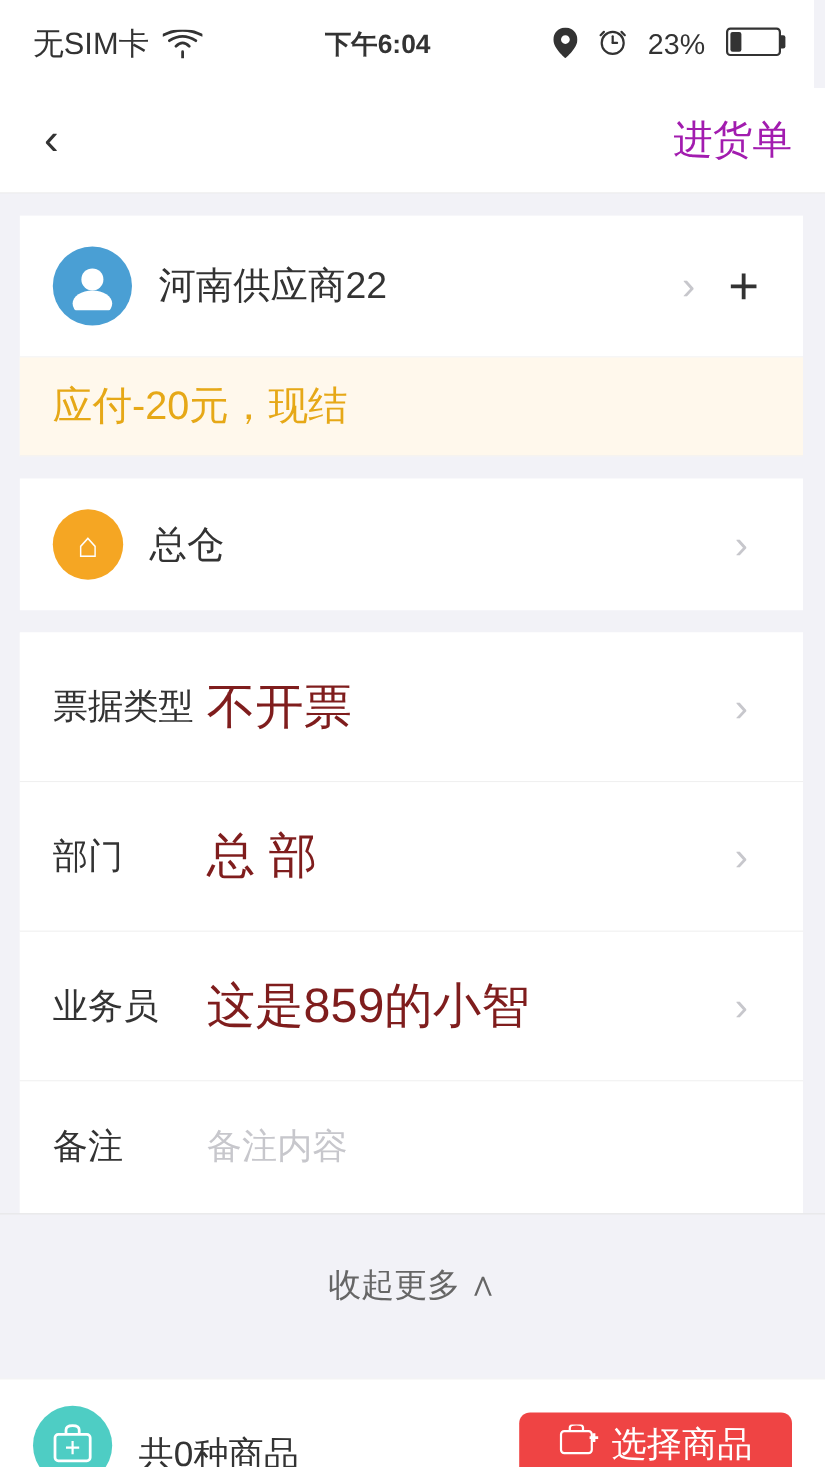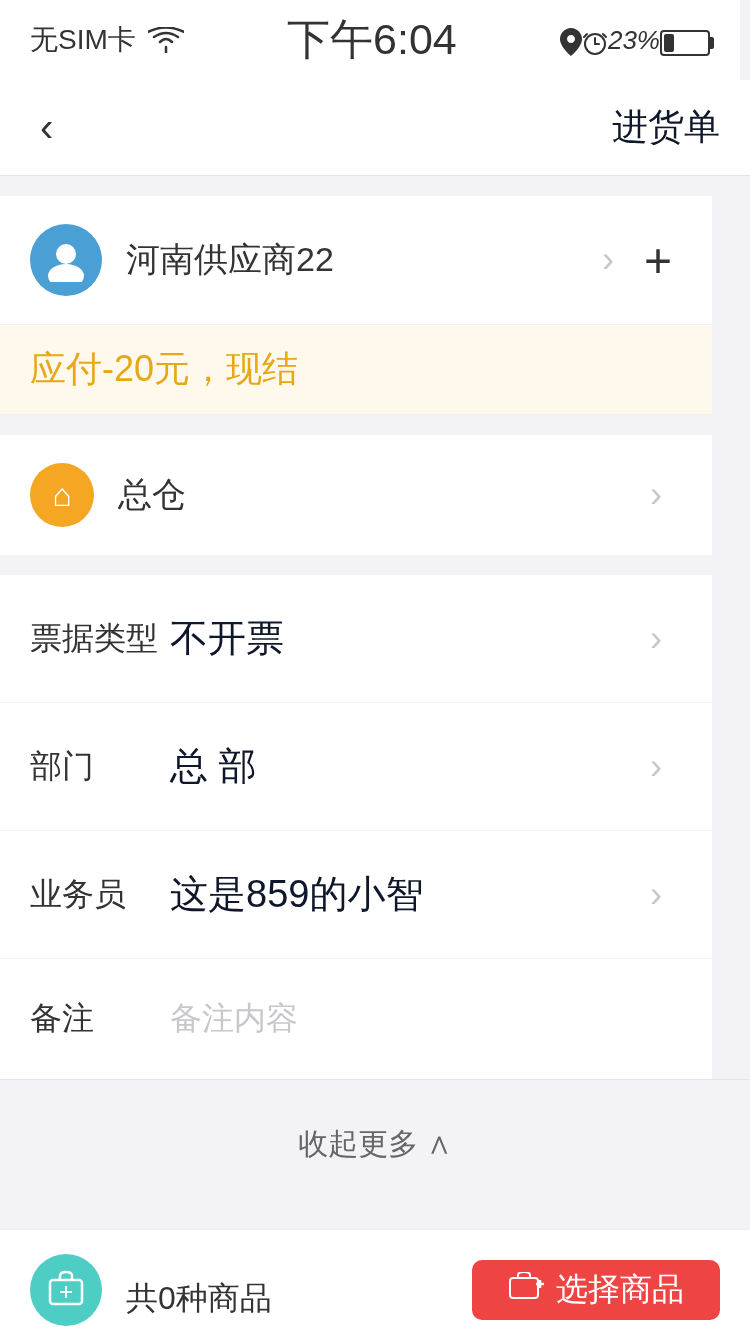--- a/index.html
+++ b/index.html
@@ -24,29 +24,28 @@
       padding: 0 30px;
       font-size: 28px;
     }
     .status-left {
       display: flex;
       align-items: center;
       gap: 12px;
       font-size: 28px;
     }
     .status-center {
-      font-size: 43px;
-      font-weight: 400;
+      font-size: 24px;
+      font-weight: 700;
     }
     .status-right {
       display: flex;
-      align-items: flex-end;
-      gap: 0;
+      align-items: flex-start;
+      gap: 19px;
       font-size: 26px;
-      font-style: italic;
     }
     .battery-icon {
       display: inline-block;
       width: 50px;
       height: 26px;
       border: 2px solid #333;
       border-radius: 4px;
       position: relative;
       padding: 2px;
     }
@@ -81,38 +80,39 @@
     }
     .nav-back {
       font-size: 40px;
       color: #333;
       cursor: pointer;
       padding: 10px;
     }
     .nav-title {
       font-size: 36px;
       font-weight: 500;
-      color: #0f172a;
+      color: #a21caf;
     }
     .nav-action {
       font-size: 32px;
       color: #333;
       cursor: pointer;
     }
 
     
     .section-gap {
       height: 20px;
       background: #f2f2f7;
     }
 
     
     .card {
       background: #fff;
       width: 712px;
+      margin-left: 18px;
     }
 
     
     .supplier-row {
       display: flex;
       align-items: center;
       padding: 28px 30px;
       border-bottom: 1px solid #f0f0f0;
     }
     .supplier-avatar {
@@ -188,22 +188,22 @@
       background: #fff;
     }
     .form-label {
       font-size: 32px;
       color: #333;
       width: 140px;
       flex-shrink: 0;
     }
     .form-value {
       flex: 1;
-      font-size: 38px;
-      color: #0f172a;
+      font-size: 44px;
+      color: #7f1d1d;
     }
     .form-placeholder {
       flex: 1;
       font-size: 32px;
       color: #c7c7cc;
     }
 
     
     .collapse-row {
       background: #f2f2f7;

